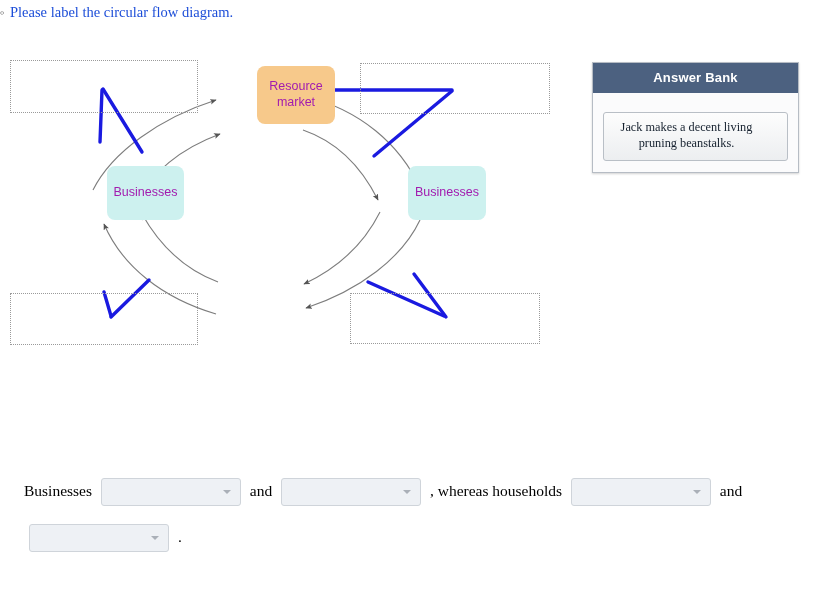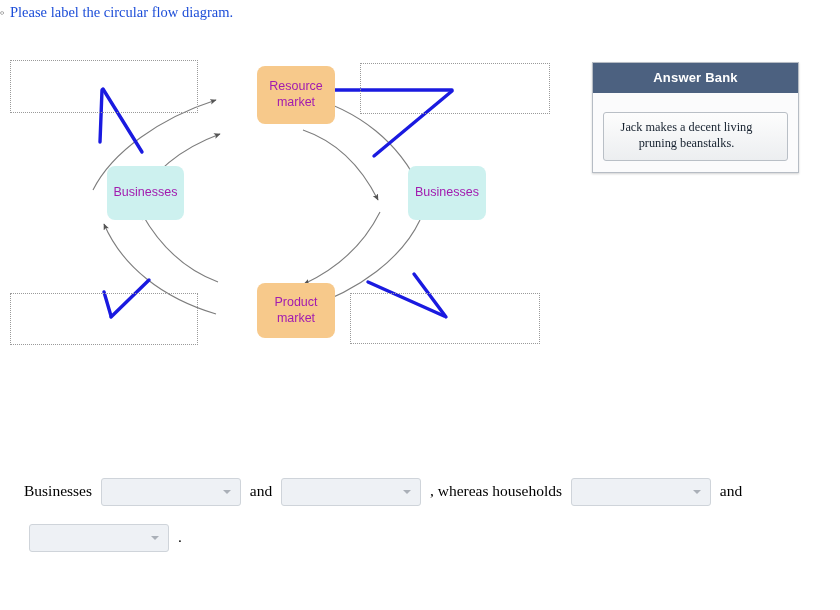--- a/index.html
+++ b/index.html
@@ -227,23 +227,20 @@
   <div class="dropzone" style="left:350px; top:253px; width:190px; height:51px;"></div>
 
   <div class="node market" style="left:222px; top:26px; width:78px; height:58px;">
     <span>Resource market</span>
   </div>
 
   <div class="node agent" style="left:373px; top:126px; width:78px; height:54px;">
     <span>Businesses</span>
   </div>
 
-  <div class="node market" style="left:222px; top:243px; width:78px; height:55px;">
-    <span>Product market</span>
-  </div>
 
   <div class="node agent" style="left:72px; top:126px; width:77px; height:54px;">
     <span>Businesses</span>
   </div>
 
 </div>
 
 <div id="answer-bank">
   <div id="answer-bank-header">Answer Bank</div>
   <div id="answer-bank-body">

